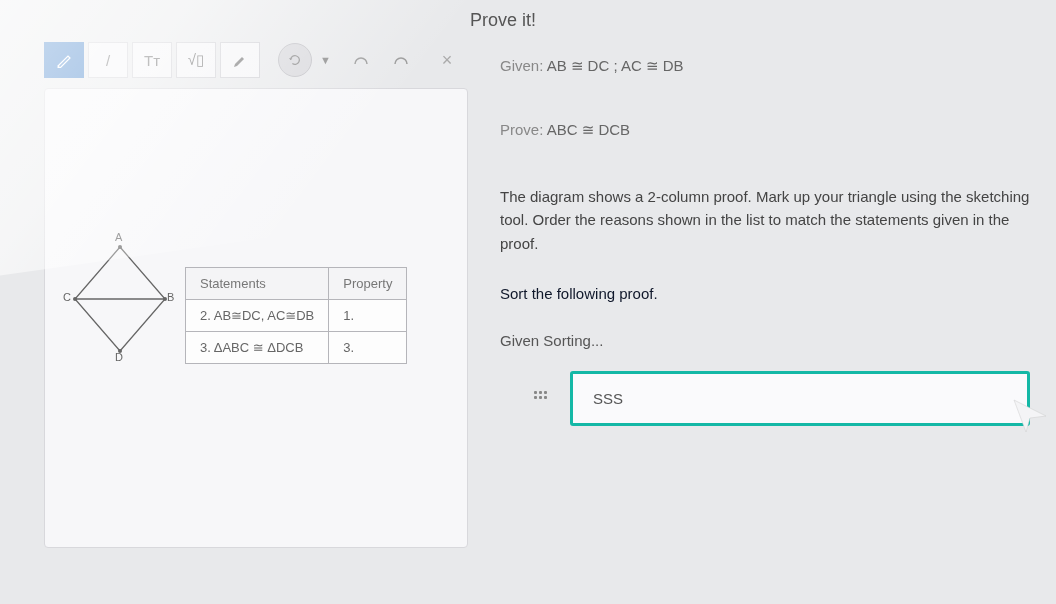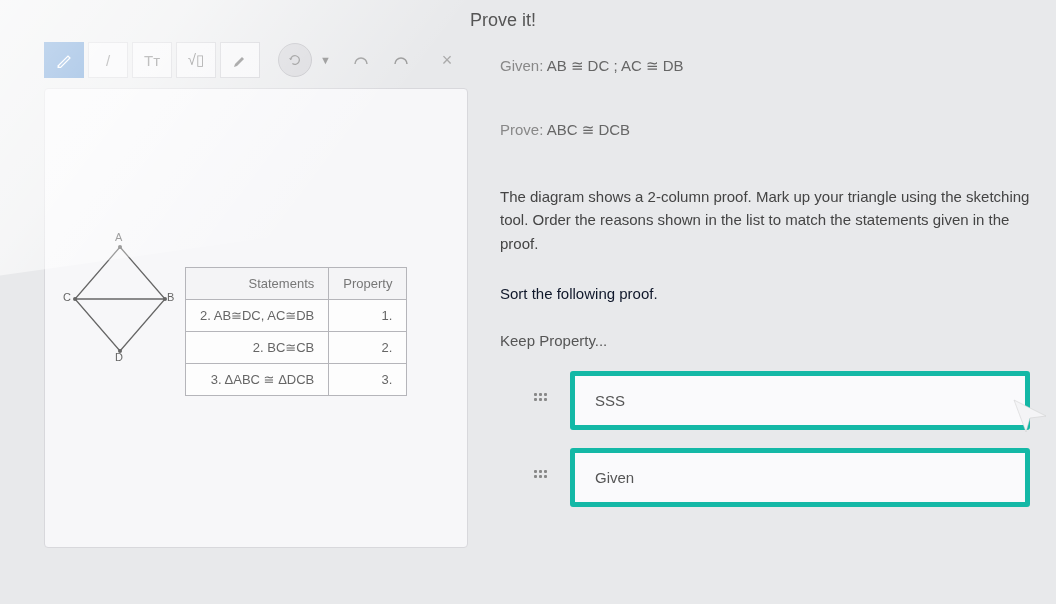--- a/index.html
+++ b/index.html
@@ -60,21 +60,21 @@
     top: 178px;
     left: 140px;
     border-collapse: collapse;
     font-size: 13px;
     color: #666;
     background: #fdfdfd;
   }
   .proof-table th, .proof-table td {
     border: 1px solid #b5b5ba;
     padding: 8px 14px;
-    text-align: right;
+    text-align: left;
     font-weight: normal;
   }
   .proof-table th {
     color: #777;
     background: #f4f4f6;
   }
   .right-col {
     position: absolute;
     left: 500px;
     top: 10px;
@@ -123,21 +123,21 @@
     grid-template-rows: repeat(2, 3px);
     gap: 2px;
     cursor: grab;
   }
   .drag-handle span {
     background: #888;
     border-radius: 1px;
   }
   .reason-card {
     flex: 1;
-    border: 5px solid #14b8a6;
+    border: 3px solid #14b8a6;
     background: #fafafc;
     border-radius: 3px;
     padding: 16px 20px;
     font-size: 15px;
     color: #555;
   }
   .glare {
     position: absolute;
     top: -120px;
     left: -120px;
@@ -215,24 +215,20 @@
     <tbody>
         <tr>
       <th>Statements</th>
       <th>Property</th>
     </tr>
     <tr>
       <td>2. AB≅DC, AC≅DB</td>
       <td>1.</td>
     </tr>
     <tr>
-      <td>2. BC≅CB</td>
-      <td>2.</td>
-    </tr>
-    <tr>
       <td>3. ΔABC ≅ ΔDCB</td>
       <td>3.</td>
     </tr>
   </tbody>
     </table>
 </div>
 
 <div class="right-col">
   <div class="title">Prove it!</div>
 
@@ -243,43 +239,32 @@
 
   <div class="prove-line">
     <span class="prove-label">Prove:</span>
     <span>ABC ≅ DCB</span>
   </div>
 
   <div class="instructions">The diagram shows a 2-column proof. Mark up your triangle using the sketching tool. Order the reasons shown in the list to match the statements given in the proof.</div>
 
   <div class="sort-label">Sort the following proof.</div>
 
-  <div class="keep-sorting">Keep Property...</div>
+  <div class="keep-sorting">Given Sorting...</div>
 
   <div class="reason-row">
     <div class="drag-handle">
         <span></span>
         <span></span>
         <span></span>
         <span></span>
         <span></span>
         <span></span>
       </div>
     <div class="reason-card">SSS</div>
-  </div>
-  <div class="reason-row">
-    <div class="drag-handle">
-        <span></span>
-        <span></span>
-        <span></span>
-        <span></span>
-        <span></span>
-        <span></span>
-      </div>
-    <div class="reason-card">Given</div>
   </div>
 </div>
 
 <div class="glare"></div>
 
 <svg class="arrow-cursor" width="36" height="36" viewBox="0 0 36 36">
   <path d="M2 2 L34 18 L18 20 L14 34 Z" fill="#f4f4f6" stroke="#ccc" stroke-width="0.5"></path>
 </svg>
 
 </body></html>

